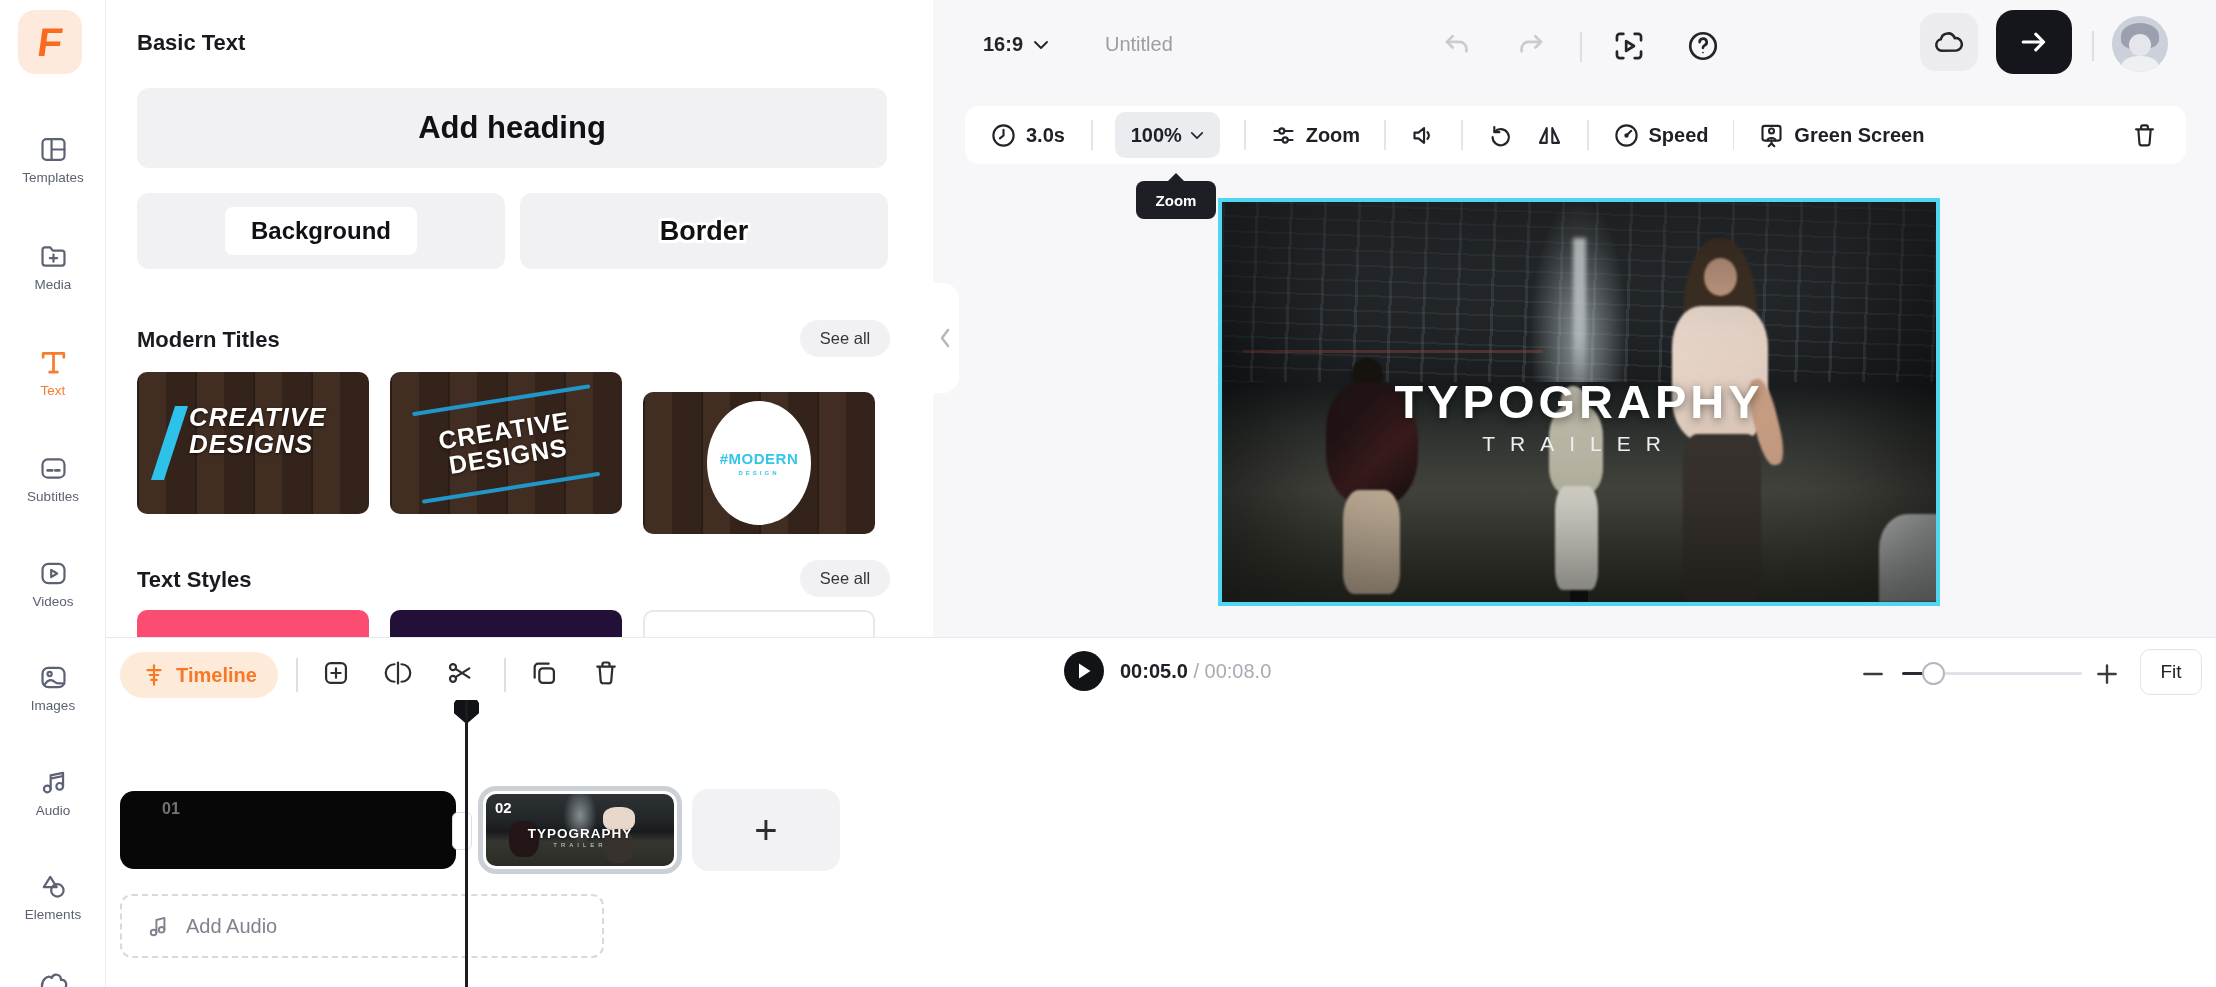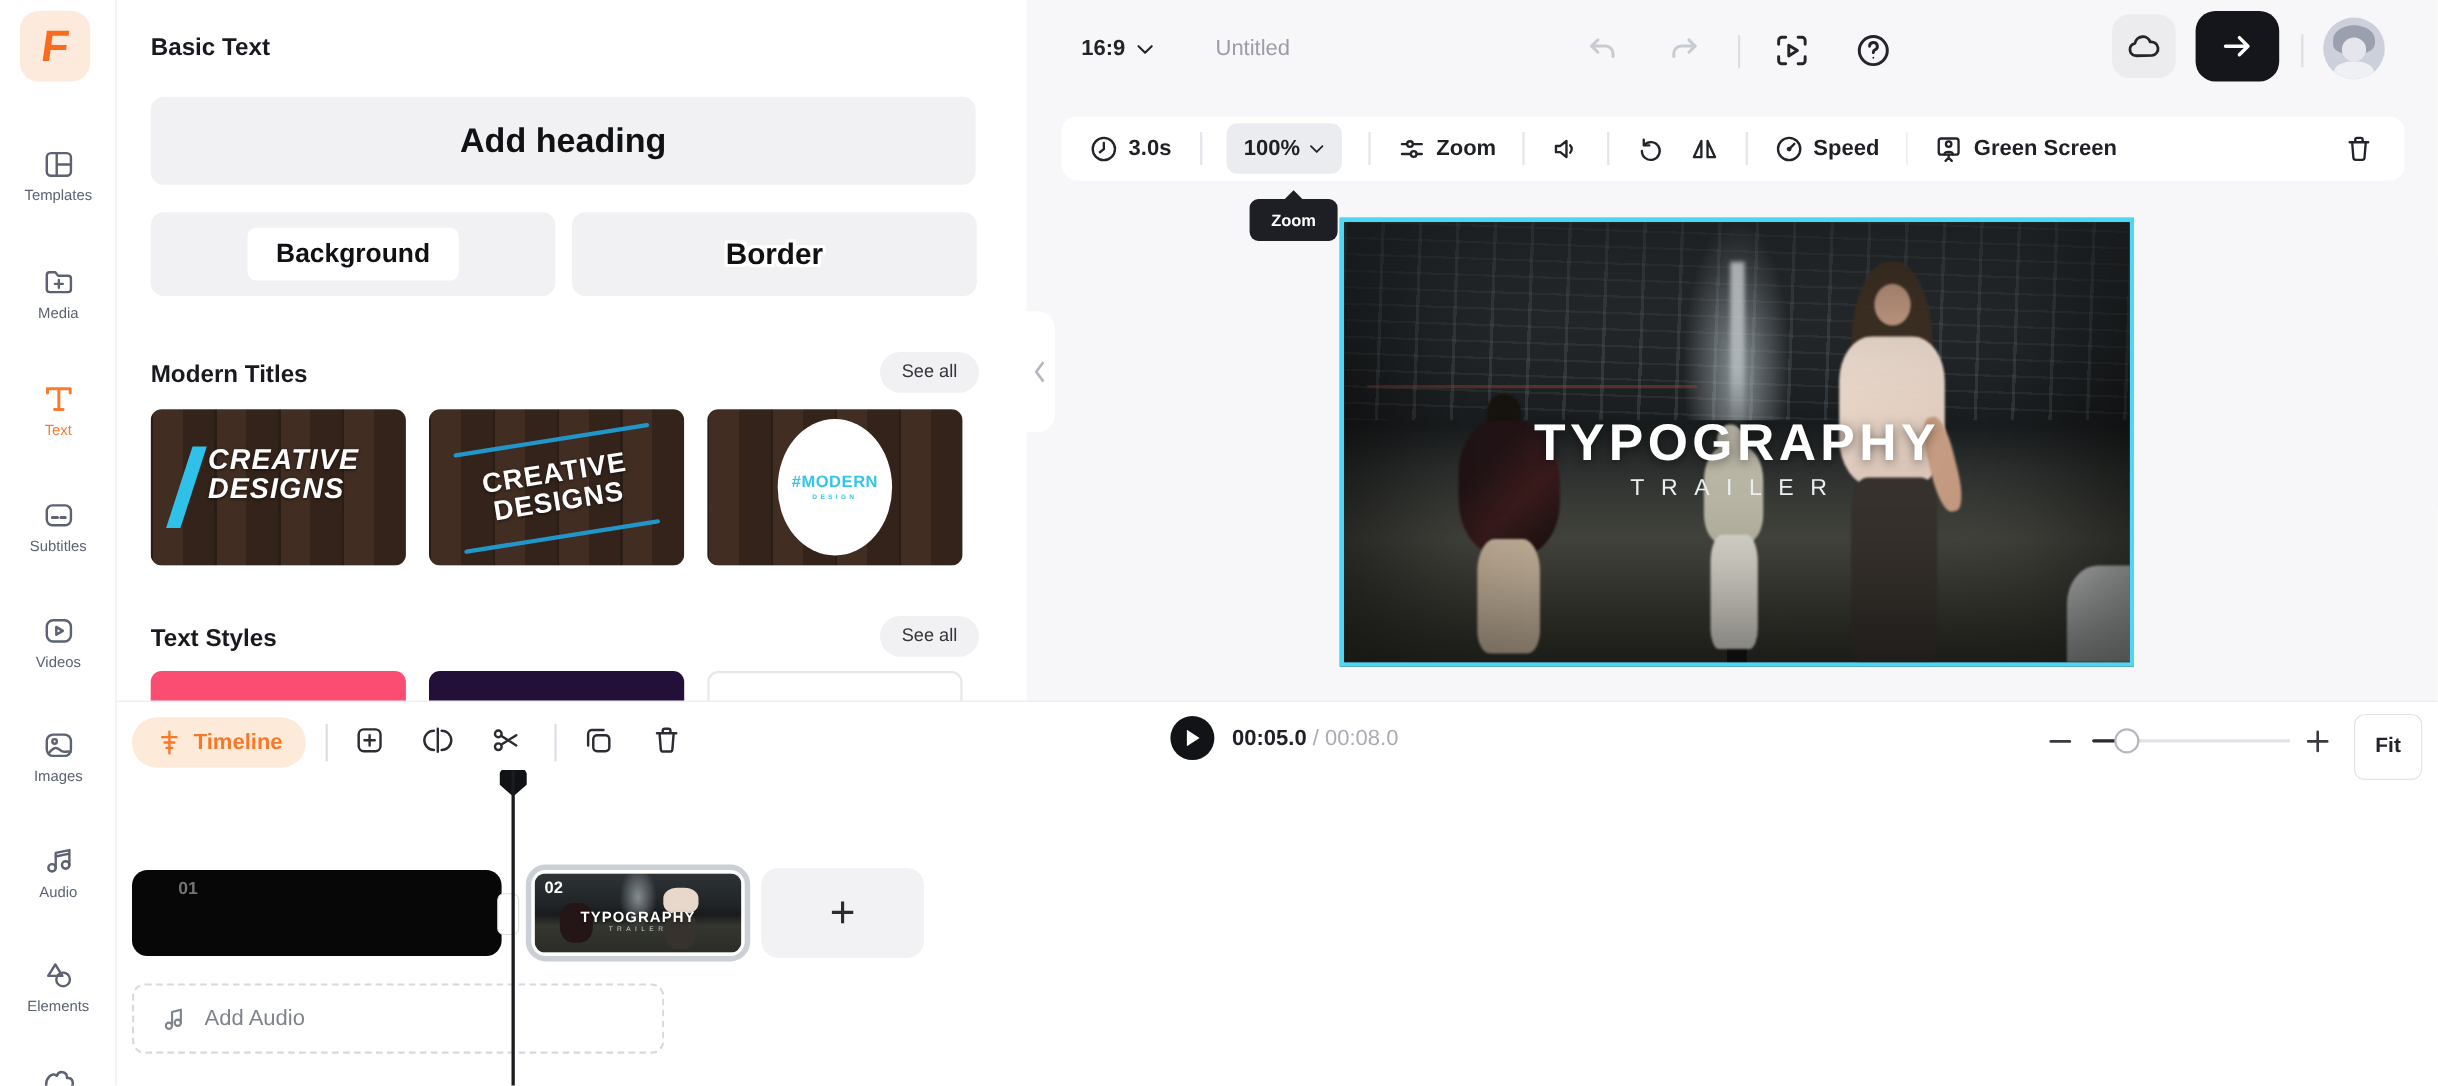--- a/index.html
+++ b/index.html
@@ -105,22 +105,22 @@
 
   
   .timeline { left:106px; top:637px; width:2110px; height:350px; background:#fff; border-top:1.5px solid #e9e9ed; z-index:4; }
   .tl-pill { left:14px; top:14px; width:158px; height:46px; border-radius:23px; background:#fdead9;
              display:flex; align-items:center; justify-content:center; gap:9px; cursor:pointer;
              font-size:20px; font-weight:700; color:#f8782a; }
   .tl-icon { width:28px; height:28px; cursor:pointer; }
   .tl-icon svg { width:28px; height:28px; stroke:#2c2d33; fill:none; stroke-width:1.9; stroke-linecap:round; stroke-linejoin:round; }
   .play-btn { left:958px; top:13px; width:40px; height:40px; border-radius:50%; background:#121317;
               display:flex; align-items:center; justify-content:center; cursor:pointer; }
-  .fit-btn { left:2034px; top:11px; width:62px; height:60px; background:#fff; border:1.8px solid #e2e3e9; border-radius:10px;
-             display:flex; align-items:center; justify-content:center; font-size:19px; font-weight:700; color:#23242a; cursor:pointer; }
+  .fit-btn { left:2034px; top:11px; width:62px; height:46px; background:#fff; border:1.8px solid #e2e3e9; border-radius:10px;
+             display:flex; align-items:center; justify-content:center; font-size:19px; font-weight:400; color:#23242a; cursor:pointer; }
   .clip01 { left:14px; top:153px; width:336px; height:78px; border-radius:14px; background:#070708; cursor:pointer; }
   .clip-idx { position:absolute; left:14px; top:9px; color:#737373; font-size:16px; font-weight:700;margin-left:28px; }
   .trim-handle { left:346px; top:174px; width:20px; height:38px; background:#fff; border:1.5px solid #dcdee3; border-radius:6px; z-index:6; cursor:ew-resize; }
   .clip02 { left:372px; top:148px; width:204px; height:88px; background:#fff; border:5px solid #cbd0d7; border-radius:18px; padding:3px; cursor:pointer; }
   .clip02-scene { position:relative; width:100%; height:100%; border-radius:10px; overflow:hidden;
     background:
       radial-gradient(ellipse 24px 40px at 50% 30%, rgba(230,242,248,.5), transparent 70%),
       linear-gradient(180deg,#2e3336 0%,#202426 40%,#191b1d 52%,#34362f 66%,#2b2c27 100%); }
   .addclip-btn { left:586px; top:151px; width:148px; height:82px; border-radius:16px; background:#f2f2f4;
                  display:flex; align-items:center; justify-content:center; cursor:pointer; }
@@ -385,21 +385,21 @@
     </div>
   </div>
   <div class="thumb" style="left:284px;top:372px;">
     <div class="tilt-wrap">
       <div class="cyanline" style="width:180px;top:26px;left:28px;"></div>
       <div class="tilt-txt">CREATIVE</div>
       <div class="tilt-txt">DESIGNS</div>
       <div class="cyanline" style="width:180px;bottom:24px;left:24px;"></div>
     </div>
   </div>
-  <div class="thumb" style="left:537px;top:372px;">
+  <div class="thumb" style="left:537px;top:392px;">
     <div class="circle-badge">
       <span class="modern-tag">#MODERN</span>
       <span class="modern-sub">DESIGN</span>
     </div>
   </div>
 
   <div class="abs sec-title" style="left:31px;top:567px;">Text Styles</div>
   <div class="abs pill-btn" style="left:694px;top:560px;width:90px;height:37px;">See all</div>
 
   <div class="swatch" style="left: 31px; background: rgb(251, 77, 113);"></div>

